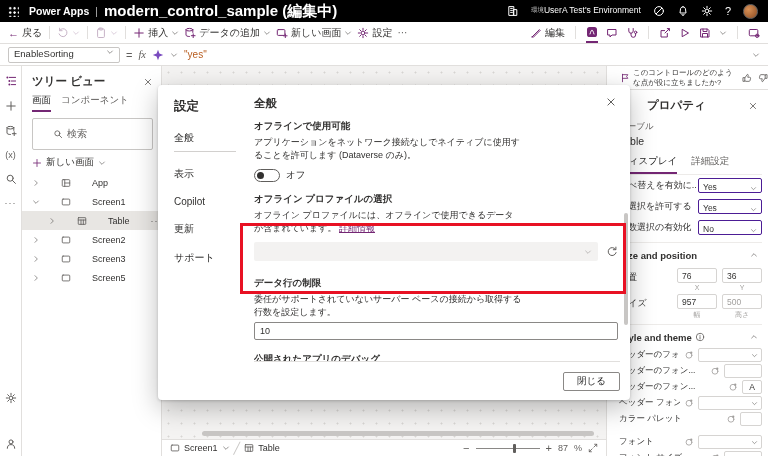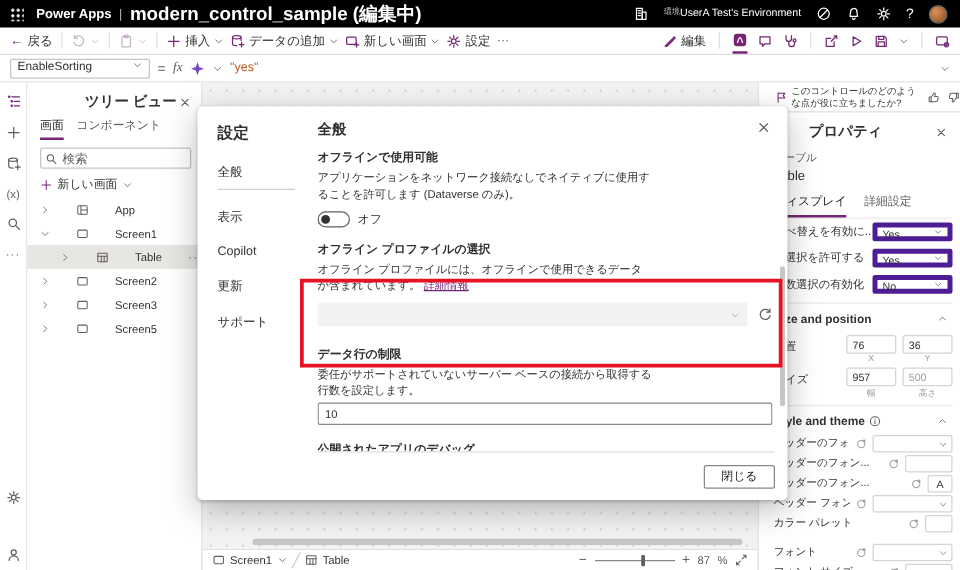--- a/index.html
+++ b/index.html
@@ -47,26 +47,26 @@
   #fbar .chev-end { margin-left:auto; }
 
   
   #rail { position:absolute; left:0; top:66px; width:22px; bottom:0; background:#fff; border-right:1px solid #e1dfdd; display:flex; flex-direction:column; align-items:center; padding-top:9px; gap:13px; z-index:3; }
   #rail .bottom { position:absolute; left:0; width:22px; display:flex; justify-content:center; }
   .railtxt { font-size:9px; color:#605e5c; }
 
   
   #tree { position:absolute; left:22px; top:66px; width:140px; bottom:0; background:#fff; border-right:1px solid #e1dfdd; z-index:3; }
   #tree-hd { display:flex; align-items:center; padding:8px 8px 2px 10px; }
-  #tree-hd .t { font-size:11.5px; font-weight:bold;margin-left:36px; }
+  #tree-hd .t { font-size:11.5px; font-weight:bold; }
   #tree-hd .ic { margin-left:auto; }
   #tree-tabs { display:flex; gap:10px; padding:3px 10px 0; font-size:9.5px; color:#605e5c; }
   #tree-tabs .tab { padding-bottom:3px; }
   #tree-tabs .tab.sel { color:#242424; border-bottom:2px solid #742774; }
-  #tree-search { margin:6px 8px 0 10px; height:17px; border:1px solid #c8c6c4; border-radius:2px; display:flex; align-items:center; gap:4px; padding:0 3px; color:#605e5c; }
+  #tree-search { margin:6px 8px 0 10px; height:32px; border:1px solid #c8c6c4; border-radius:2px; display:flex; align-items:center; gap:4px; padding:0 20px; color:#605e5c; }
   #tree-new { display:flex; align-items:center; gap:4px; margin:6px 8px 4px 10px; font-size:9.5px; }
   .tree-row { height:19px; display:flex; align-items:center; gap:21px; font-size:9px; color:#323130; padding-right:4px; }
   .tree-row.sel { background:#e8e6e3; }
   .tree-row .more { margin-left:auto; color:#605e5c; letter-spacing:1px; font-size:9px; }
 
   
   #canvas { position:absolute; left:162px; top:66px; width:444px; height:373px; background:#f4f3f2;
     background-image:radial-gradient(circle,#d8d6d3 0.9px,transparent 1.1px); background-size:13px 13px; z-index:1; }
   #hscroll { position:absolute; left:40px; bottom:3px; width:392px; height:5px; border-radius:3px; background:#c8c6c4; }
 
@@ -87,21 +87,21 @@
   #rp-title-row { display:flex; align-items:center; margin-top:2px; }
   #rp-title { font-size:11.5px; font-weight:bold; margin-left:28px; }
   #rp-title-row .ic { margin-left:auto; margin-right:4px; }
   #rp-ctl-label { margin-top:8px; font-size:8.5px; color:#605e5c; }
   #rp-ctl-name { margin-top:2px; font-size:10.5px; }
   #rp-tabs { display:flex; gap:14px; margin-top:8px; font-size:9.5px; color:#605e5c; border-bottom:1px solid #edebe9; }
   #rp-tabs .tab { padding-bottom:4px; }
   #rp-tabs .tab.sel { color:#242424; border-bottom:2px solid #742774; }
   .prow { height:21px; display:flex; align-items:center; }
   .prow .lbl { flex:1; font-size:9px; white-space:nowrap; overflow:hidden; }
-  .sel-box { width:64px; height:15px; border:4px solid #4c1d95; border-radius:2px; display:flex; align-items:flex-start; padding:0 4px; font-size:8.5px; flex:none; }
+  .sel-box { width:64px; height:15px; border:1px solid #4c1d95; border-radius:2px; display:flex; align-items:flex-end; padding:0 4px; font-size:8.5px; flex:none; }
   .sel-box .chev { margin-left:auto; width:7px; height:7px; }
   .rp-div { border-top:1px solid #edebe9; margin:4px 0 2px -12px; }
   .sec-hd { height:20px; display:flex; align-items:center; gap:3px; font-size:9.5px; font-weight:bold; }
   .sec-hd .chev { margin-left:auto; margin-right:4px; transform:rotate(180deg); }
   .dualrow { display:flex; align-items:flex-start; margin:3px 0 2px; }
   .dualrow .lbl { flex:1; font-size:9px; margin-top:3px; white-space:nowrap; overflow:hidden; }
   .numcell { width:40px; margin-left:5px; flex:none; text-align:center; }
   .numcell .box { width:40px; height:15px; border:1px solid #d6d4d2; border-radius:2px; font-size:8.5px; display:flex; align-items:center; padding:0 4px; background:#fff; }
   .numcell .axis { font-size:7px; color:#a19f9d; margin-top:1px; }
   .box.dim { color:#a19f9d; }

